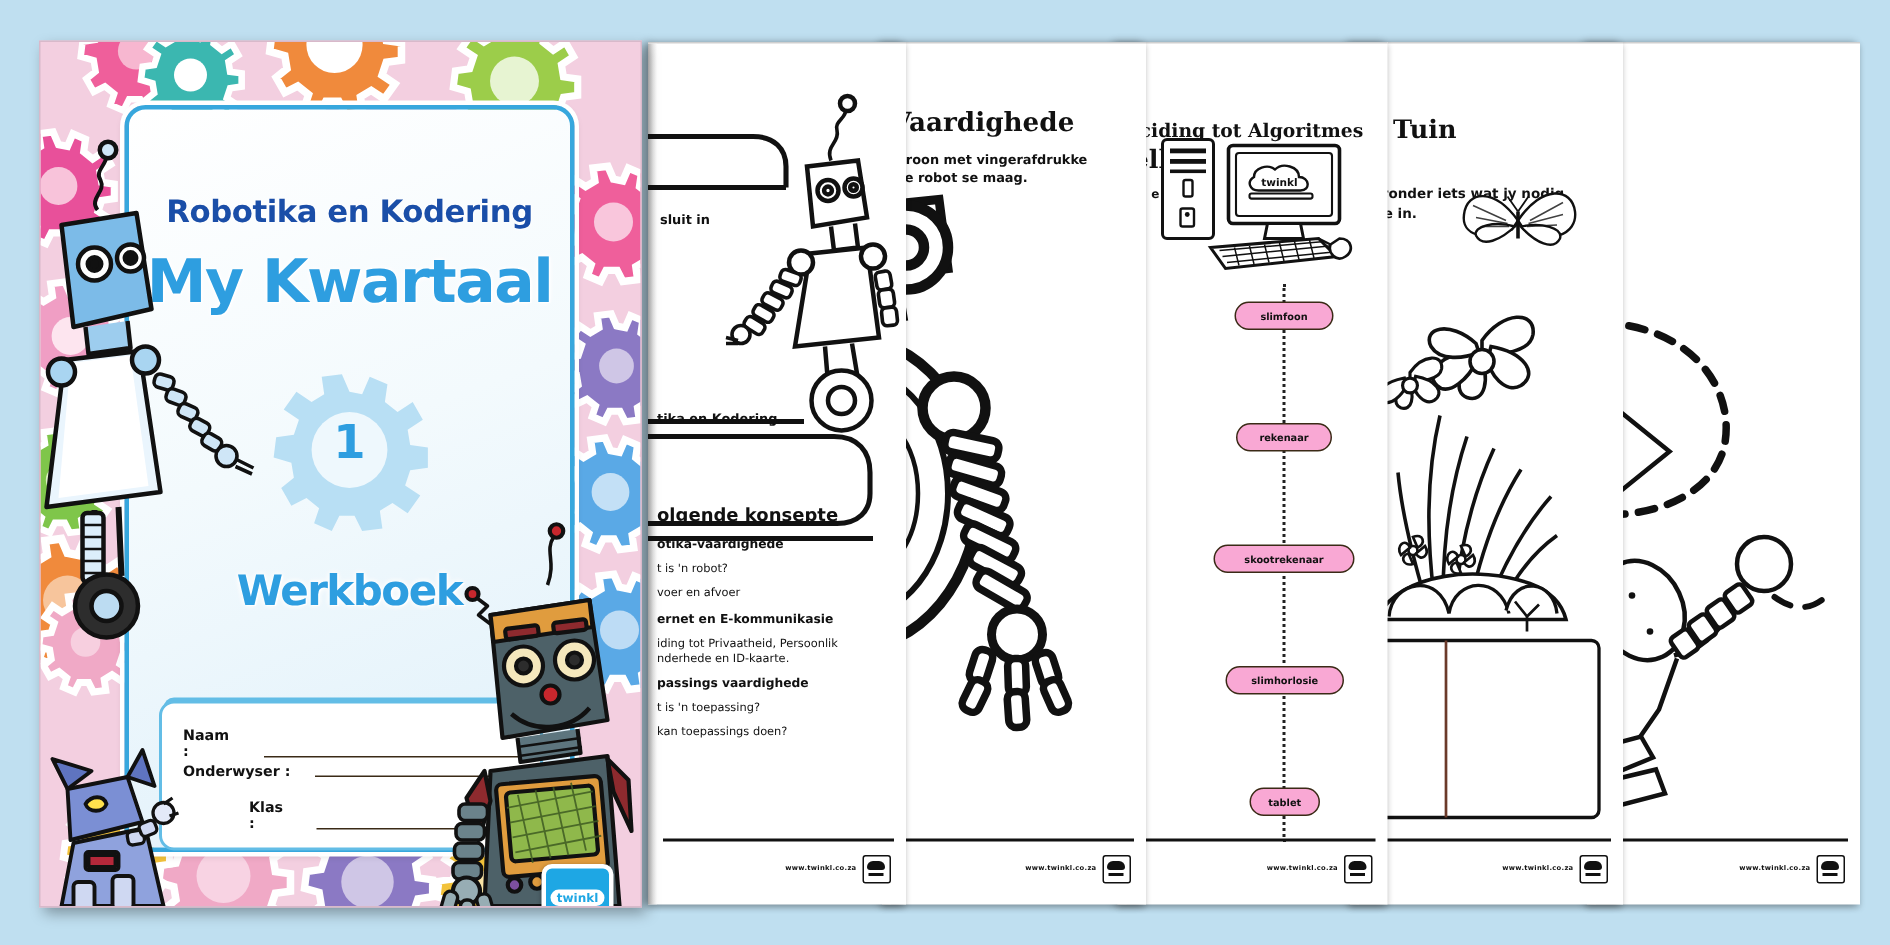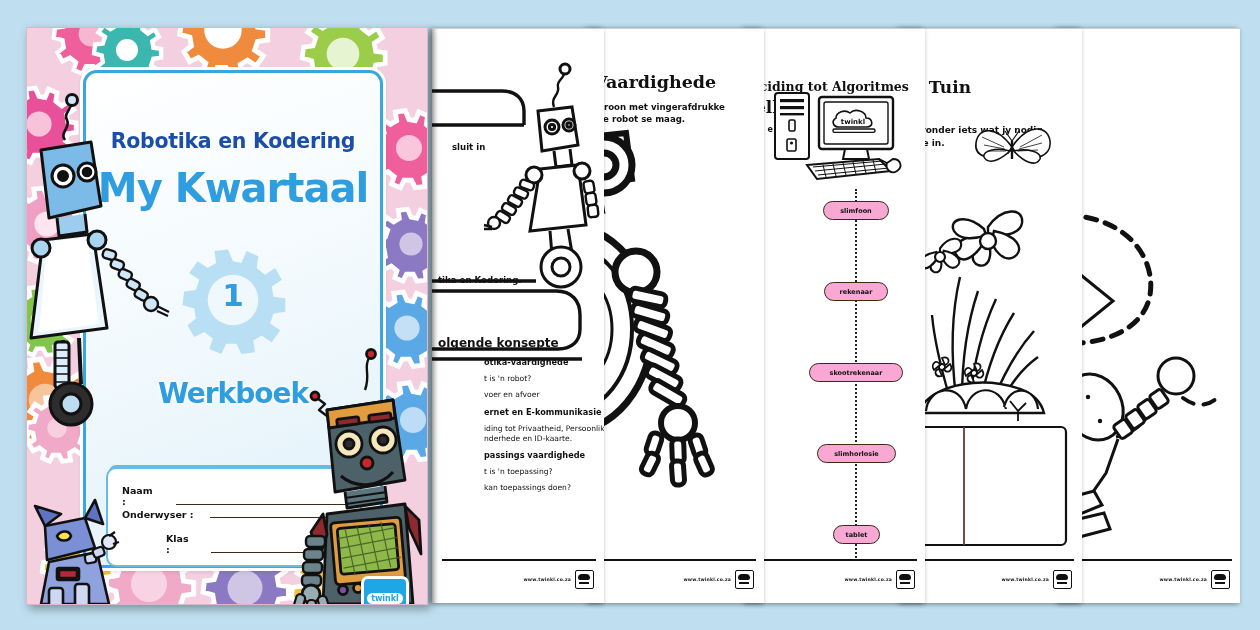--- a/index.html
+++ b/index.html
@@ -388,25 +388,25 @@
         <circle cx="129" cy="238" r="20"></circle>
           <circle cx="129" cy="238" r="9"></circle>
       </g>
 
       <line x1="-40" y1="252" x2="104" y2="252" stroke="#111" stroke-width="3.4"></line>
 
       <path d="M-40 262 L 124 262 C 140 262 148 272 148 286 L 148 300 C 148 312 140 320 126 320 L -40 320" fill="none" stroke="#111" stroke-width="3.4"></path>
       <line x1="-40" y1="330" x2="150" y2="330" stroke="#111" stroke-width="3.4"></line>
     </svg>
 
-    <div class="page-sub" style="left:20px;top:112px;font-size:8.6px;">sluit in</div>
+    <div class="page-sub" style="left:8px;top:112px;font-size:8.6px;">sluit in</div>
     <div class="page-sub" style="left:6px;top:245px;font-size:8.6px;">tika en Kodering.</div>
     <div class="page-title" style="left:6px;top:275px;font-size:12px;font-family:'DejaVu Sans',sans-serif;margin-top:32px;">olgende konsepte</div>
 
-    <div class="page-sub" style="left:6px;top:328px;font-size:7.6px;width:165px;line-height:1.35;margin-left:46px;">
+    <div class="page-sub" style="left:6px;top:328px;font-size:7.6px;width:165px;line-height:1.35;">
       <div class="bullet" style="font-size:8.2px;">otika-vaardighede</div>
       <div class="bullet" style="font-weight:normal;">t is 'n robot?</div>
       <div class="bullet" style="font-weight:normal;">voer en afvoer</div>
       <div class="bullet" style="font-size:8.2px;">ernet en E-kommunikasie</div>
       <div style="font-weight:normal;">iding tot Privaatheid, Persoonlik</div>
       <div class="bullet" style="font-weight:normal;">nderhede en ID-kaarte.</div>
       <div class="bullet" style="font-size:8.2px;">passings vaardighede</div>
       <div class="bullet" style="font-weight:normal;">t is 'n toepassing?</div>
       <div class="bullet" style="font-weight:normal;">kan toepassings doen?</div>
     </div>

